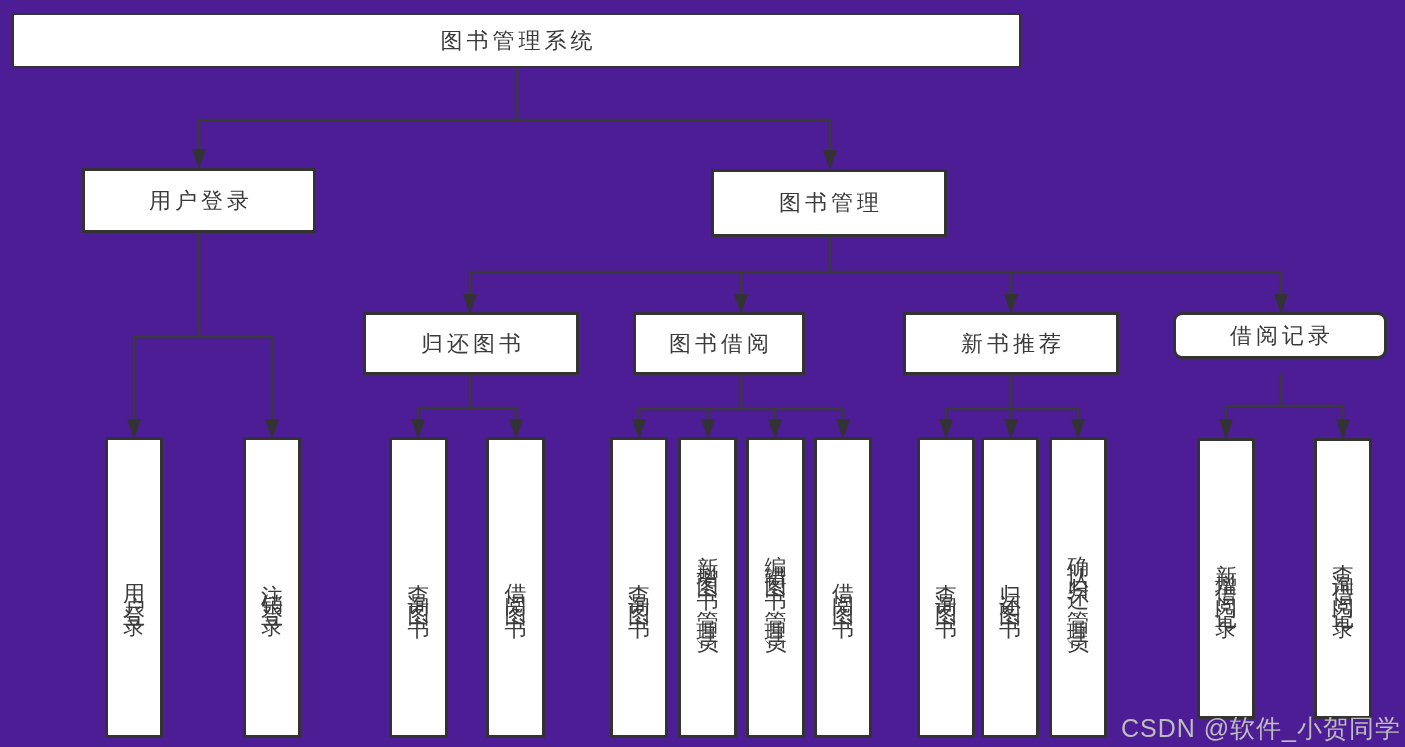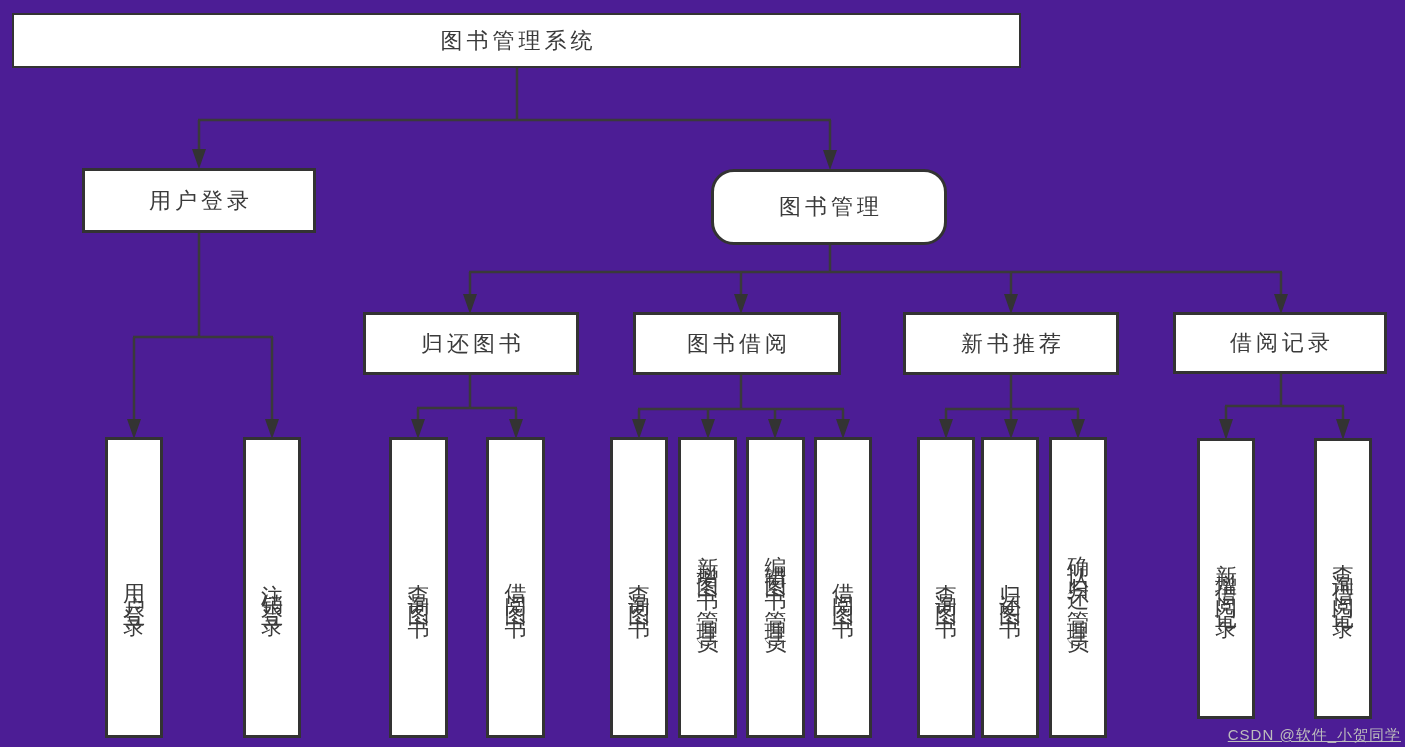--- a/index.html
+++ b/index.html
@@ -39,47 +39,46 @@
     writing-mode:vertical-rl;
     text-orientation:mixed;
     letter-spacing:11px;
     line-height:1;
     white-space:normal;
     text-indent:0;
   }
   
   #n-root           {left:12px;  top:13px;  width:1009px; height:55px;}
   #n-user-login     {left:82px;  top:168px; width:234px;  height:65px;}
-  #n-book-mgmt      {left:711px; top:169px; width:236px;  height:76px;border-radius:23px;}
+  #n-book-mgmt      {left:711px; top:169px; width:236px;  height:68px;}
   #n-new-book-rec   {left:363px; top:312px; width:216px;  height:63px;}
-  #n-book-borrow    {left:633px; top:312px; width:208px;  height:63px;}
+  #n-book-borrow    {left:633px; top:312px; width:172px;  height:63px;}
   #n-current-borrow {left:903px; top:312px; width:216px;  height:63px;}
-  #n-borrow-records {left:1173px;top:312px; width:214px;  height:62px;}
+  #n-borrow-records {left:1173px;top:312px; width:214px;  height:47px;border-radius:9px;}
   #n-ul-login       {left:105px; top:437px; width:58px; height:301px;}
   #n-ul-logout      {left:243px; top:437px; width:58px; height:301px;}
   #n-nb-query       {left:389px; top:437px; width:59px; height:301px;}
   #n-nb-borrow      {left:486px; top:437px; width:59px; height:301px;}
   #n-bb-query       {left:610px; top:437px; width:58px; height:301px;}
   #n-bb-add         {left:678px; top:437px; width:59px; height:301px;}
   #n-bb-edit        {left:746px; top:437px; width:59px; height:301px;}
   #n-bb-borrow      {left:814px; top:437px; width:58px; height:301px;}
   #n-cb-query       {left:917px; top:437px; width:58px; height:301px;}
   #n-cb-return      {left:981px; top:437px; width:58px; height:301px;}
   #n-cb-confirm     {left:1049px;top:437px; width:58px; height:301px;}
   #n-br-add         {left:1197px;top:438px; width:58px; height:281px;}
   #n-br-query       {left:1314px;top:438px; width:58px; height:281px;}
   .watermark{
     position:absolute;
     right:4px;bottom:2px;
     color:#bdbdbd;
-    font-size:15px;
+    font-size:25px;
     letter-spacing:1px;
     z-index:3;
     white-space:nowrap;
-    text-decoration:underline;
   }
 </style>
 </head>
 <body>
 
 <div class="canvas">
 
   <svg class="connectors" viewBox="0 0 1405 747" xmlns="http://www.w3.org/2000/svg">
 
     <g>

